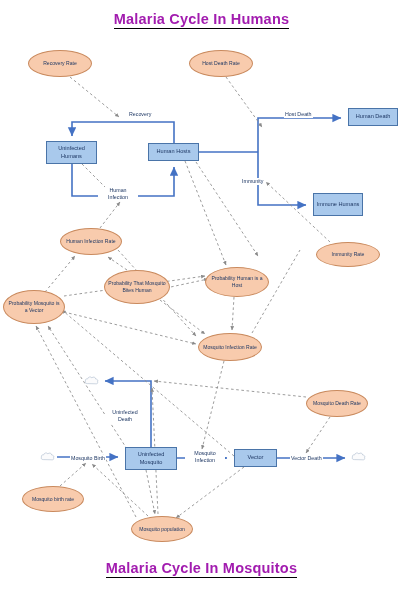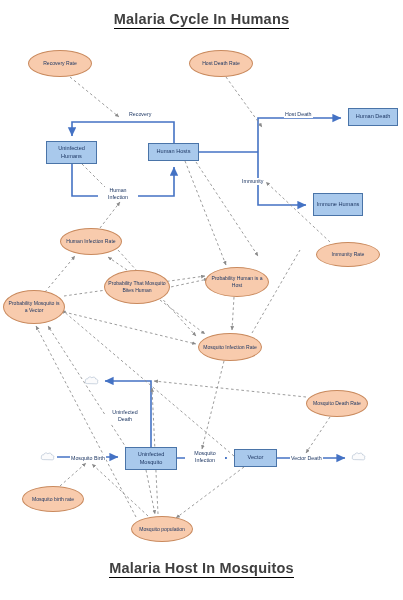--- a/index.html
+++ b/index.html
@@ -23,21 +23,21 @@
     pointer-events: none;
   }
 
   
   .diagram-title {
     position: absolute;
     width: 100%;
     text-align: center;
     font-size: 14.5px;
     font-weight: bold;
-    color: #404040;
+    color: #a21caf;
     letter-spacing: 0.2px;
   }
   .diagram-title span {
     border-bottom: 1.5px solid #000;
     padding-bottom: 1px;
   }
   #title-top { top: 11px; }
   #title-bottom { top: 560px; }
 
   
@@ -98,21 +98,21 @@
 </style>
 </head>
 <body>
 
 <div id="canvas">
 
   <div class="diagram-title" id="title-top">
     <span>Malaria Cycle In Humans</span>
   </div>
   <div class="diagram-title" id="title-bottom">
-    <span>Malaria Host In Mosquitos</span>
+    <span>Malaria Cycle In Mosquitos</span>
   </div>
 
   <svg id="edges" viewBox="0 0 403 600">
     <defs>
       <marker id="flowArrow" markerWidth="7" markerHeight="7" refX="5.4" refY="2.6" orient="auto">
         <path d="M0,0 L5.6,2.6 L0,5.2 Z" fill="#4472c4"></path>
       </marker>
       <marker id="infArrow" markerWidth="6" markerHeight="6" refX="4.6" refY="2.2" orient="auto">
         <path d="M0,0 L4.8,2.2 L0,4.4 Z" fill="#8a8a8a"></path>
       </marker>

